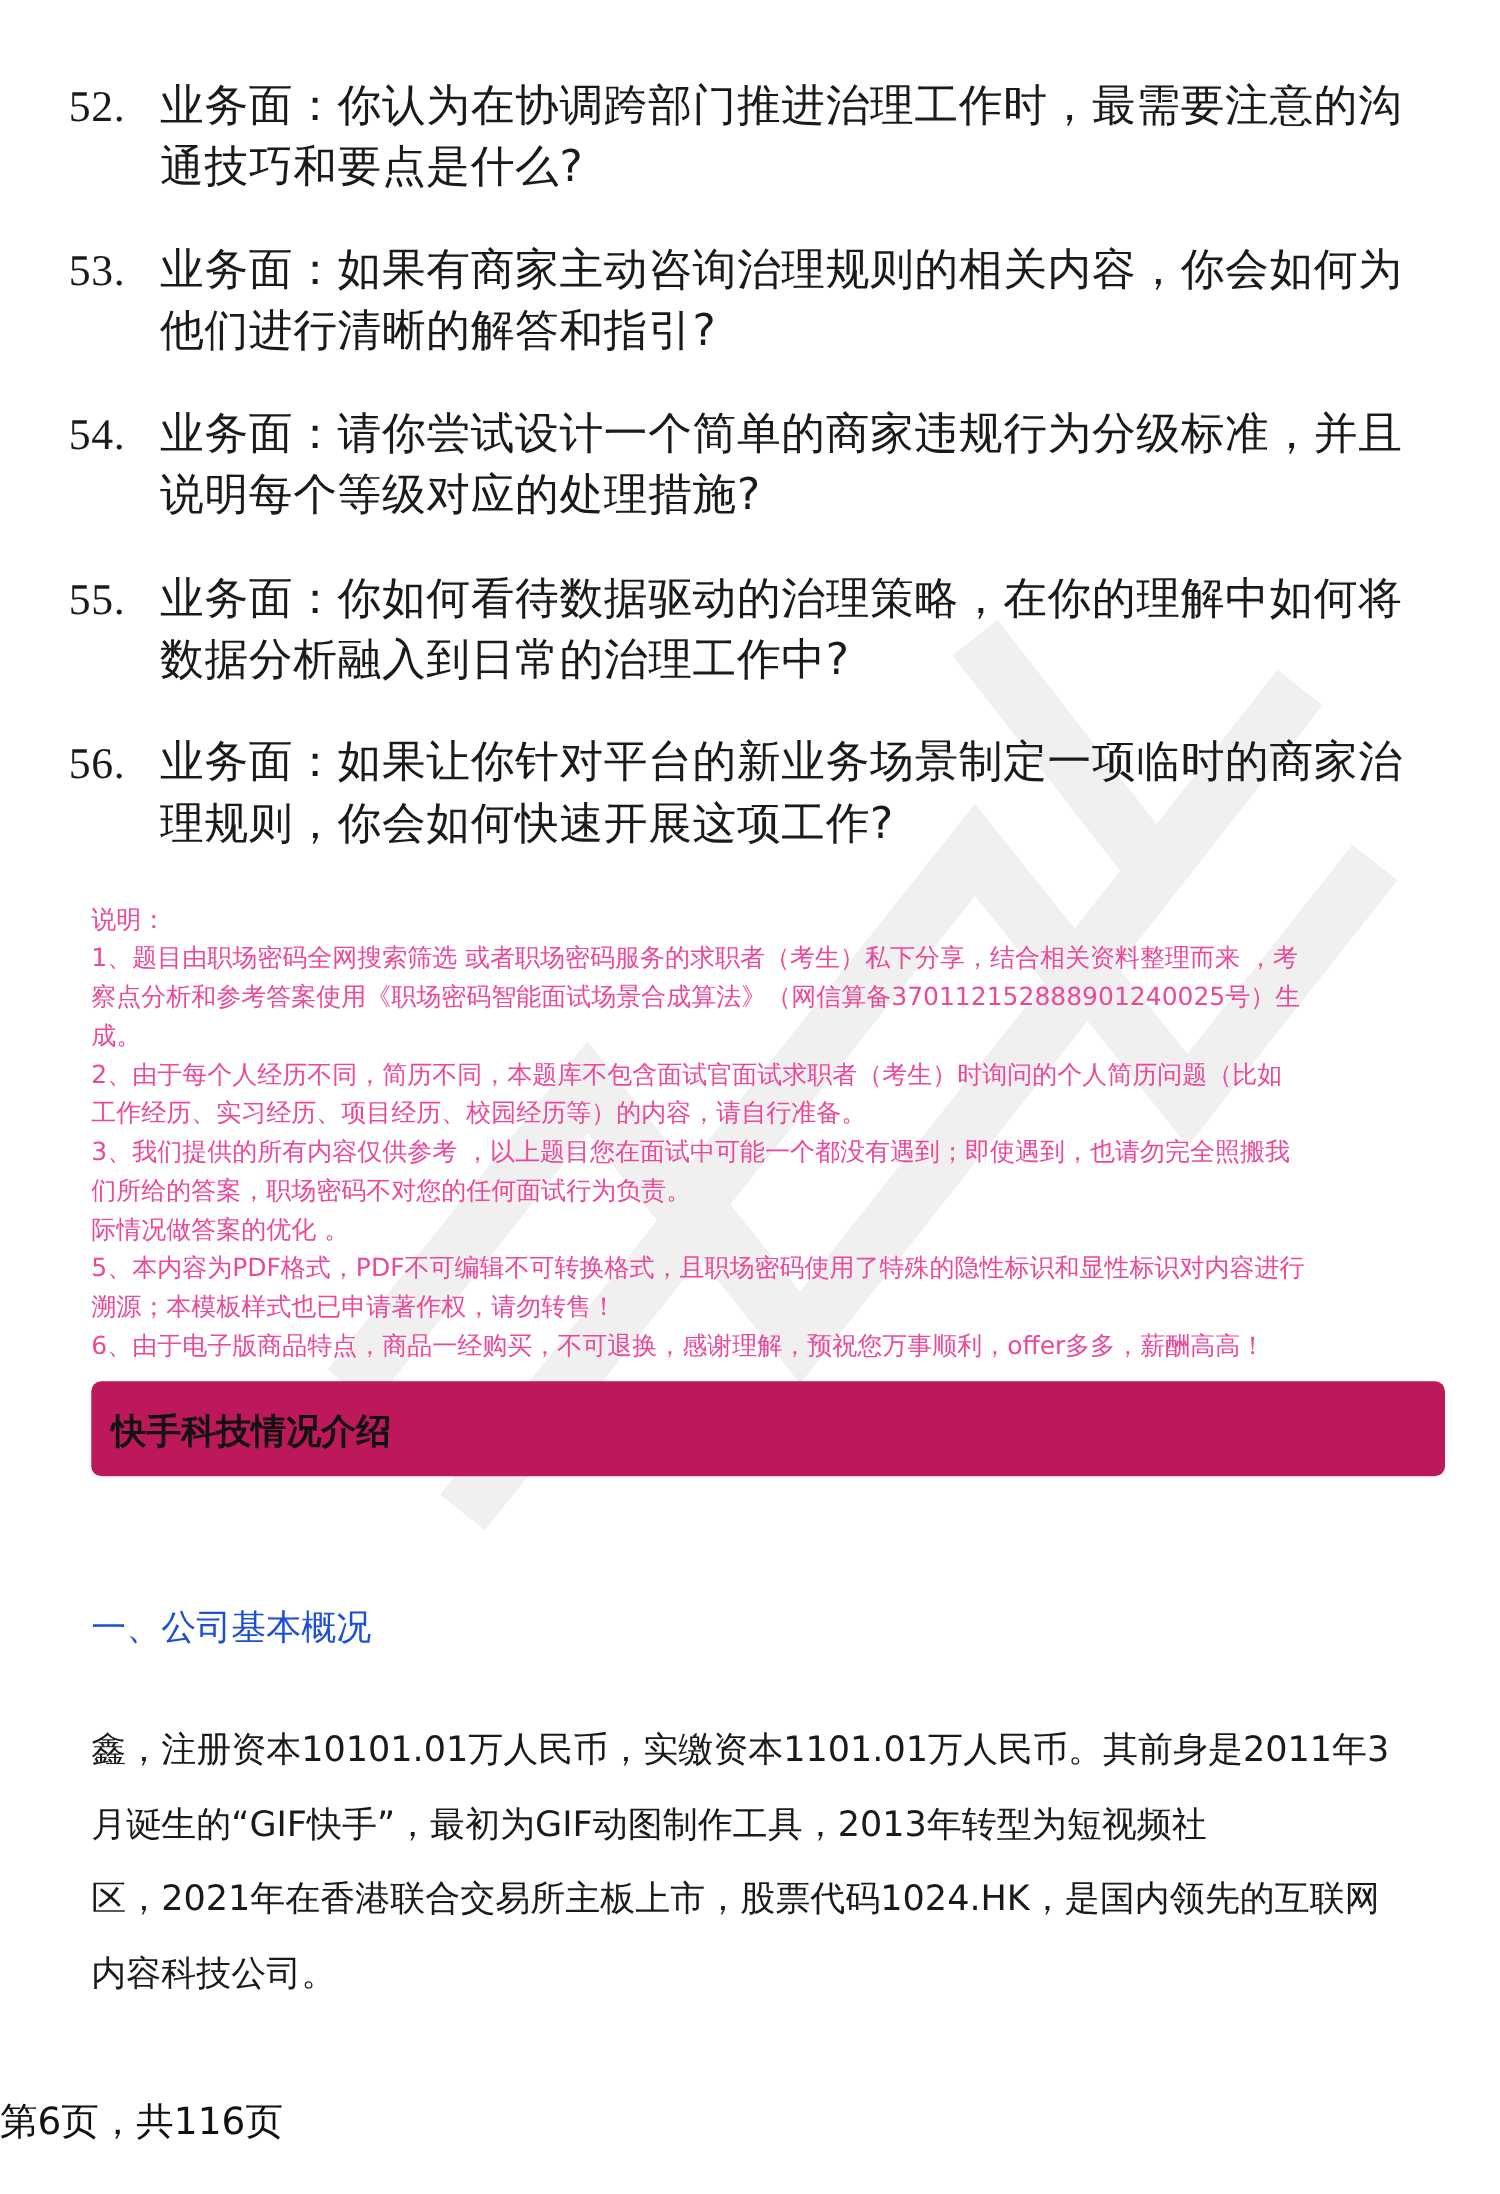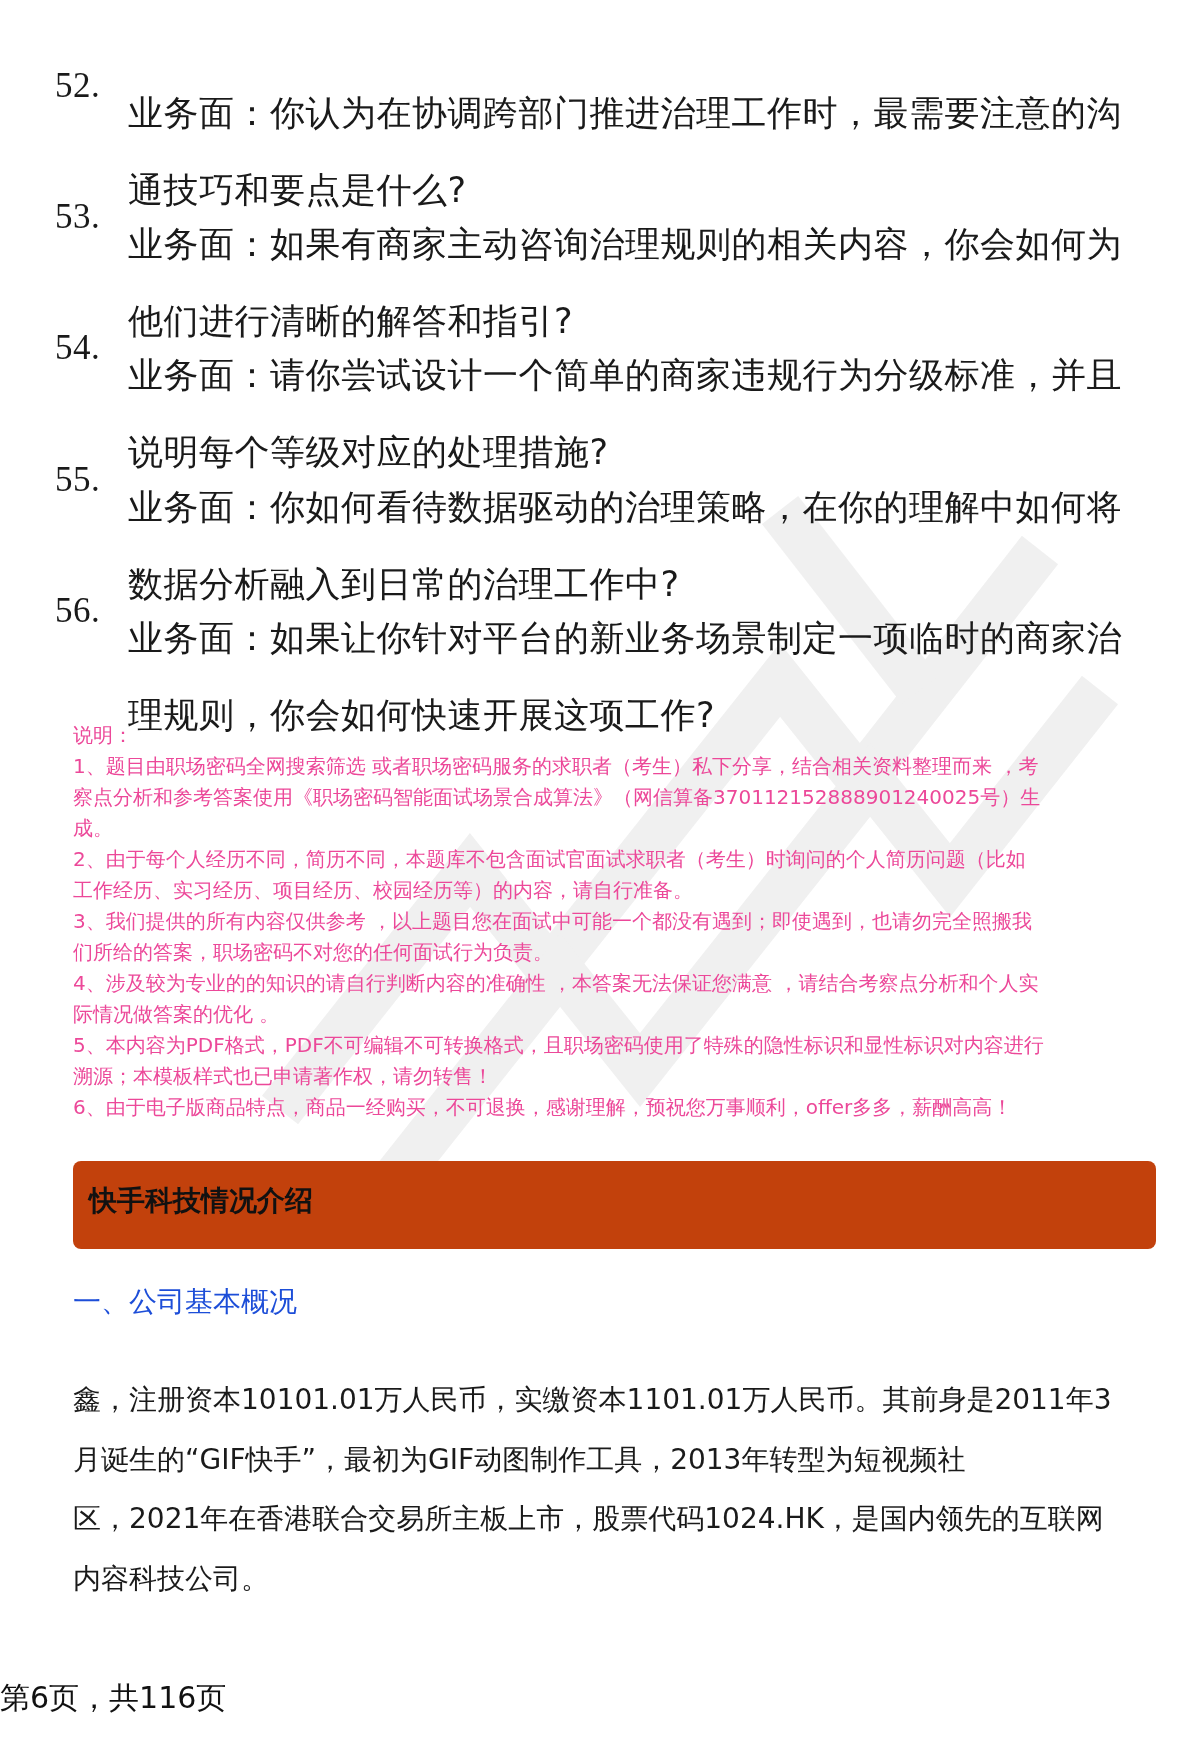--- a/index.html
+++ b/index.html
@@ -9,29 +9,29 @@
   }
   .watermark {
     position: absolute; left: 220px; top: 470px; width: 900px; height: 760px;
     pointer-events: none; opacity: 0.9;
   }
   .q {
     position: absolute; left: 55px; width: 1080px;
     font-size: 35px; line-height: 49px; color: #1a1a1a; letter-spacing: 0.5px;
   }
   .q .num { position: absolute; left: 0; top: 0; width: 70px; font-family: Liberation Serif, serif; }
-  .q .text { display: block; margin-left: 73px; margin-top: 28px; }
+  .q .text { display: block; margin-left: 73px; }
   .notes {
     position: absolute; left: 73px; top: 720px; width: 1070px;
     font-size: 20px; line-height: 31px; color: #ec4899;
   }
   .notes p { margin: 0; }
   .banner {
-    position: absolute; left: 73px; top: 1161px; width: 1083px; height: 88px;
-    background: #c2410c; border-radius: 8px;
+    position: absolute; left: 73px; top: 1105px; width: 1083px; height: 76px;
+    background: #be185d; border-radius: 8px;
   }
   .banner-title {
     position: absolute; left: 16px; top: 0; line-height: 80px;
     font-size: 28px; font-weight: bold; color: #111;
   }
   .subhead {
     position: absolute; left: 73px; top: 1282px; font-size: 28px; line-height: 40px; color: #1d4ed8;
   }
   .para {
     position: absolute; left: 73px; top: 1370px; width: 1090px;
@@ -82,21 +82,20 @@
 
 <div class="notes">
   <p>说明：</p>
   <p>1、题目由职场密码全网搜索筛选 或者职场密码服务的求职者（考生）私下分享，结合相关资料整理而来 ，考</p>
   <p>察点分析和参考答案使用《职场密码智能面试场景合成算法》（网信算备370112152888901240025号）生</p>
   <p>成。</p>
   <p>2、由于每个人经历不同，简历不同，本题库不包含面试官面试求职者（考生）时询问的个人简历问题（比如</p>
   <p>工作经历、实习经历、项目经历、校园经历等）的内容，请自行准备。</p>
   <p>3、我们提供的所有内容仅供参考 ，以上题目您在面试中可能一个都没有遇到；即使遇到，也请勿完全照搬我</p>
   <p>们所给的答案，职场密码不对您的任何面试行为负责。</p>
-  <p>4、涉及较为专业的的知识的请自行判断内容的准确性 ，本答案无法保证您满意 ，请结合考察点分析和个人实</p>
   <p>际情况做答案的优化 。</p>
   <p>5、本内容为PDF格式，PDF不可编辑不可转换格式，且职场密码使用了特殊的隐性标识和显性标识对内容进行</p>
   <p>溯源；本模板样式也已申请著作权，请勿转售！</p>
   <p>6、由于电子版商品特点，商品一经购买，不可退换，感谢理解，预祝您万事顺利，offer多多，薪酬高高！</p>
 </div>
 
 <div class="banner">
   <span class="banner-title">快手科技情况介绍</span>
 </div>
 

